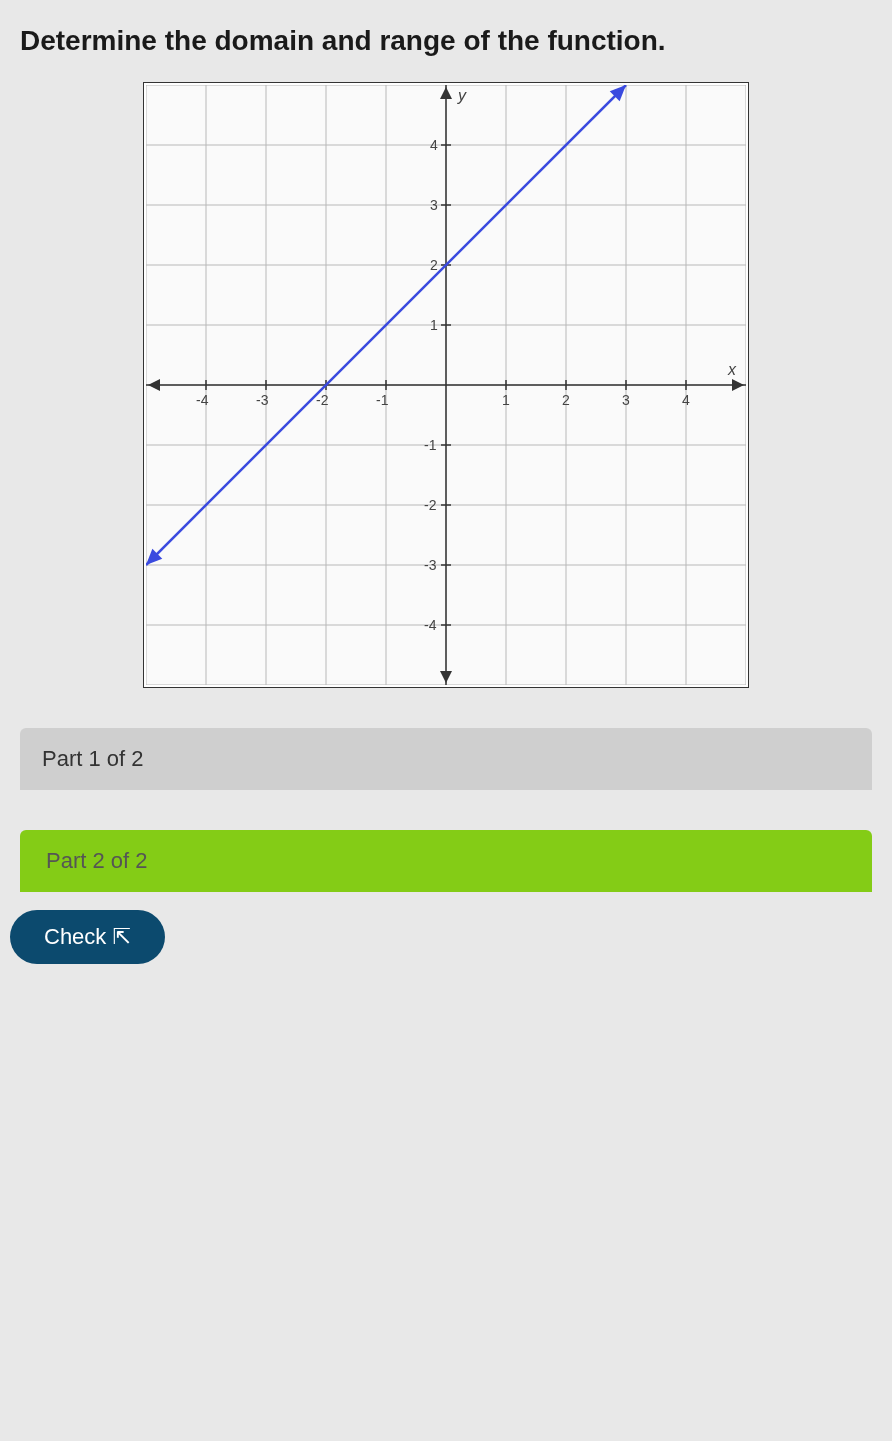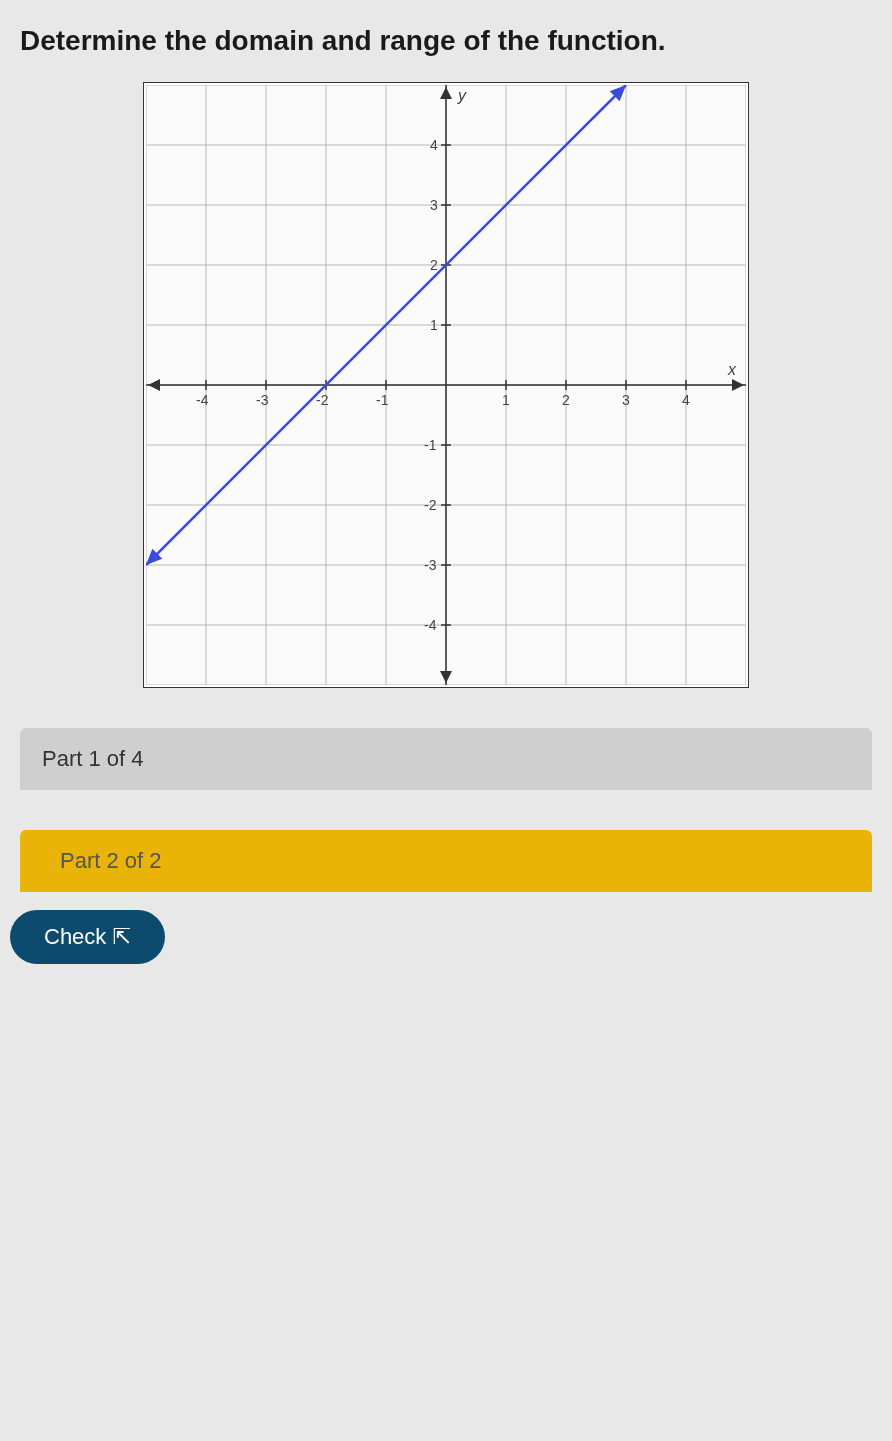--- a/index.html
+++ b/index.html
@@ -95,24 +95,24 @@
       color: #333;
       cursor: pointer;
     }
     .pal-fill {
       width: 44px;
       height: 44px;
       background: #2a5f7a;
       border-radius: 4px;
     }
     .part2-header {
-      background: #eab308;
+      background: #84cc16;
       color: #555;
       font-size: 22px;
-      padding: 18px 40px;
+      padding: 18px 26px;
       border-radius: 6px 6px 0 0;
       margin-top: 40px;
     }
     .check-btn {
       display: inline-block;
       background: #0c4a6e;
       color: #fff;
       font-size: 22px;
       font-weight: 500;
       padding: 14px 34px;
@@ -201,21 +201,21 @@
           <text x="284" y="65">4</text>
           <text x="312" y="16" class="axis-label">y</text>
           <text x="582" y="290" class="axis-label">x</text>
           <line x1="0" y1="480" x2="480" y2="0" class="func-line"></line>
           <polygon points="480,0 473.6360389693211,16.26345596729059 463.73654403270945,6.363961030678928" class="func-arrow"></polygon>
           <polygon points="0,480 6.363961030678928,463.73654403270945 16.26345596729059,473.6360389693211" class="func-arrow"></polygon>
         </svg>
     </div>
   </div>
 
-  <div class="part-header">Part 1 of 4</div>
+  <div class="part-header">Part 1 of 2</div>
 
   <div class="part2-header">Part 2 of 2</div>
 
   <button class="check-btn">
     <span>Check</span>
     <span> ⇱</span>
   </button>
 </div>
 
 </body></html>

